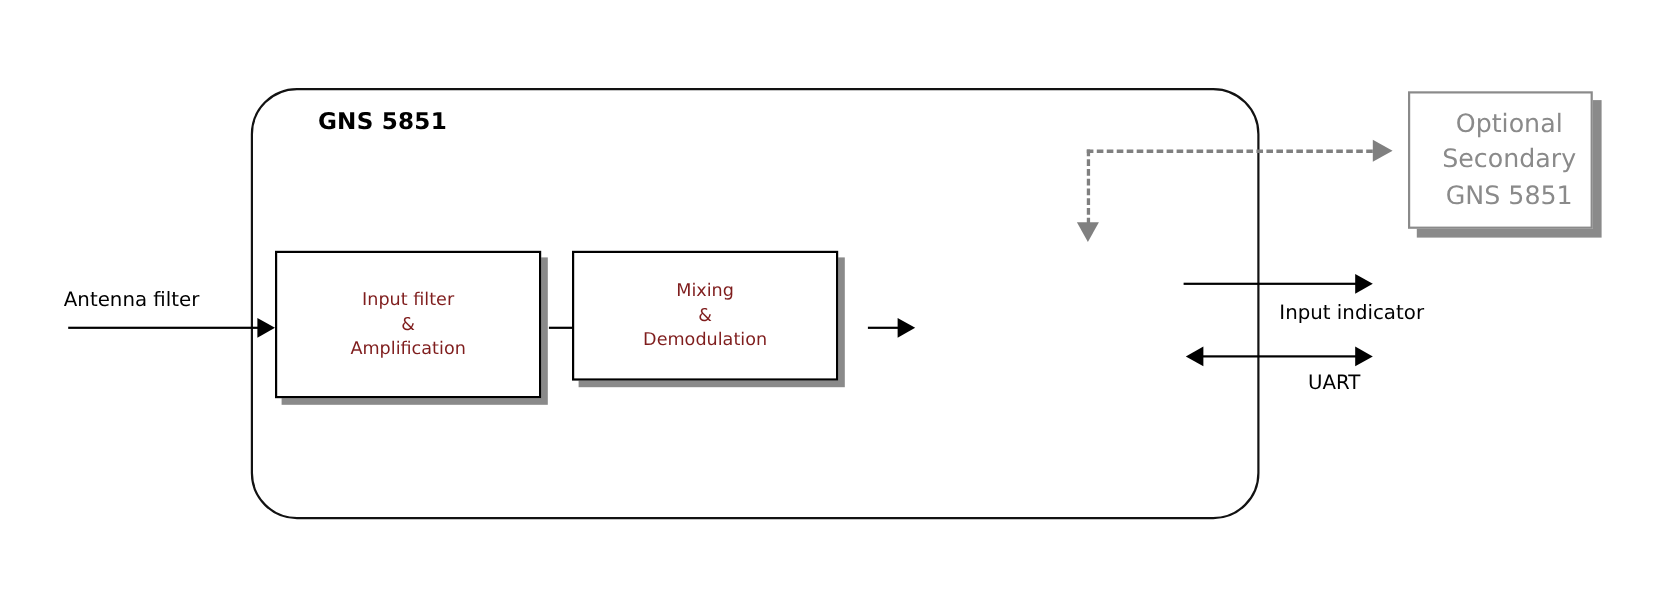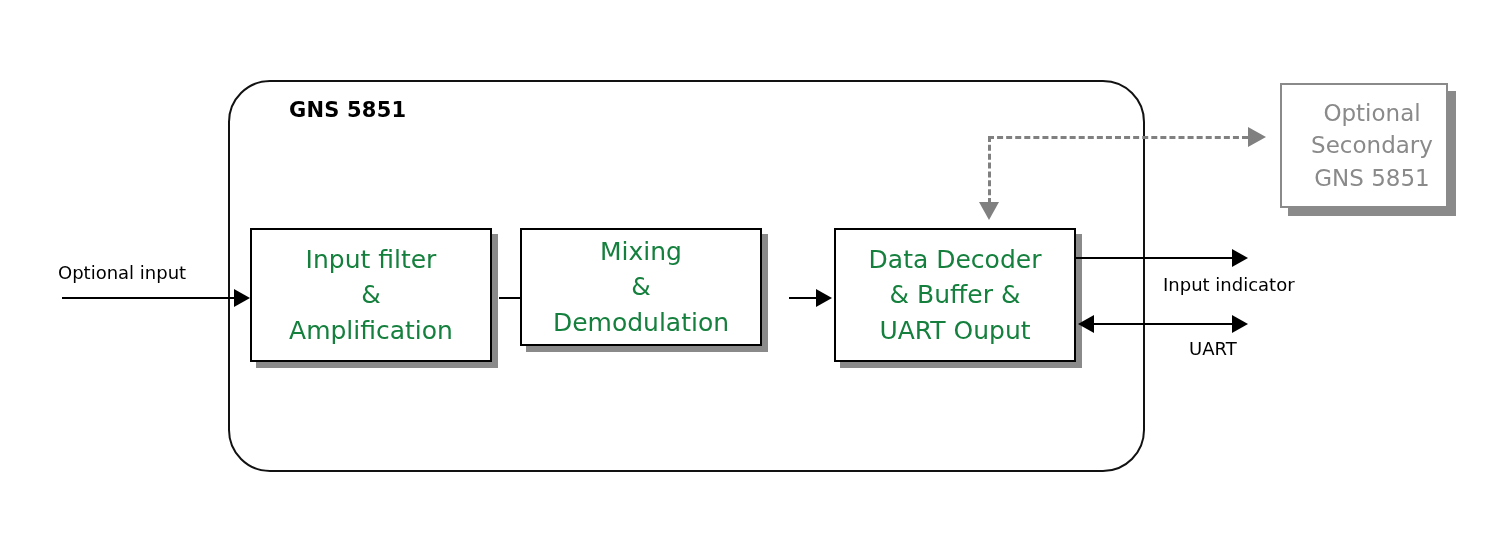--- a/index.html
+++ b/index.html
@@ -46,22 +46,22 @@
   
   .block {
     position: absolute;
     box-sizing: border-box;
     border: 2.5px solid #000000;
     background: #ffffff;
     display: flex;
     align-items: center;
     justify-content: center;
     text-align: center;
-    color: #15803d;
-    font-size: 25px;
+    color: #7f1d1d;
+    font-size: 16px;
     line-height: 1.42;
     box-shadow: 6px 6px 0 0 rgba(128,128,128,0.92);
   }
   .block .lines { white-space: pre-line; }
 
   #block-input-filter { left: 250px; top: 228px; width: 242px; height: 134px; }
   #block-mixing      { left: 520px; top: 228px; width: 242px; height: 118px; }
   #block-decoder     { left: 834px; top: 228px; width: 242px; height: 134px; }
 
   
@@ -145,21 +145,21 @@
   #label-uart           { left: 1189px; top: 338px; }
 </style>
 </head>
 <body>
 
 <div id="canvas">
 
   <div class="enclosure"></div>
   <div class="enclosure-title">GNS 5851</div>
 
-  <div class="label" id="label-antenna-input">Optional input</div>
+  <div class="label" id="label-antenna-input">Antenna filter</div>
   <div class="hline" style="left:62px; top:297px; width:176px;"></div>
   <div class="arrow-right" style="left:234px; top:289px;"></div>
 
   <div class="block" id="block-input-filter">
     <span class="lines">Input filter
 &amp;
 Amplification</span>
   </div>
 
   <div class="hline" style="left:499px; top:297px; width:28px;"></div>
@@ -167,25 +167,20 @@
 
   <div class="block" id="block-mixing">
     <span class="lines">Mixing
 &amp;
 Demodulation</span>
   </div>
 
   <div class="hline" style="left:789px; top:297px; width:30px;"></div>
   <div class="arrow-right" style="left:816px; top:289px;"></div>
 
-  <div class="block" id="block-decoder">
-    <span class="lines">Data Decoder
-&amp; Buffer &amp;
-UART Ouput</span>
-  </div>
 
   <div class="hline" style="left:1076px; top:257px; width:160px;"></div>
   <div class="arrow-right" style="left:1232px; top:249px;"></div>
   <div class="label" id="label-frame-indicator">Input indicator</div>
 
   <div class="hline" style="left:1084px; top:323px; width:152px;"></div>
   <div class="arrow-left" style="left:1078px; top:315px;"></div>
   <div class="arrow-right" style="left:1232px; top:315px;"></div>
   <div class="label" id="label-uart">UART</div>
 

